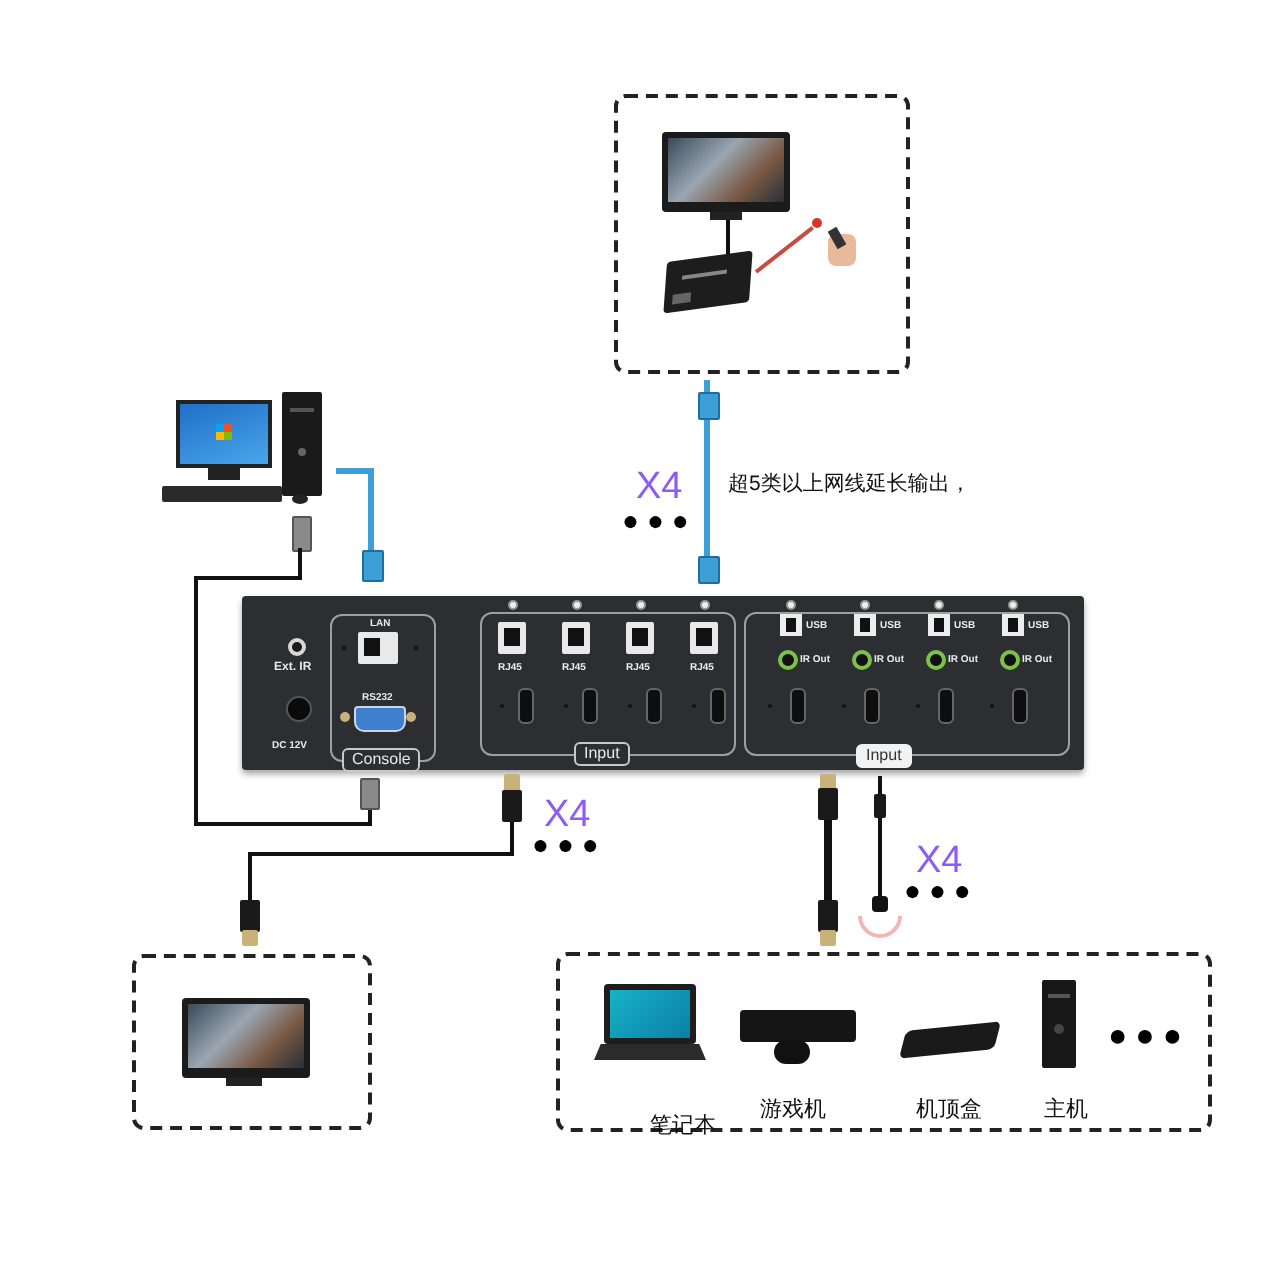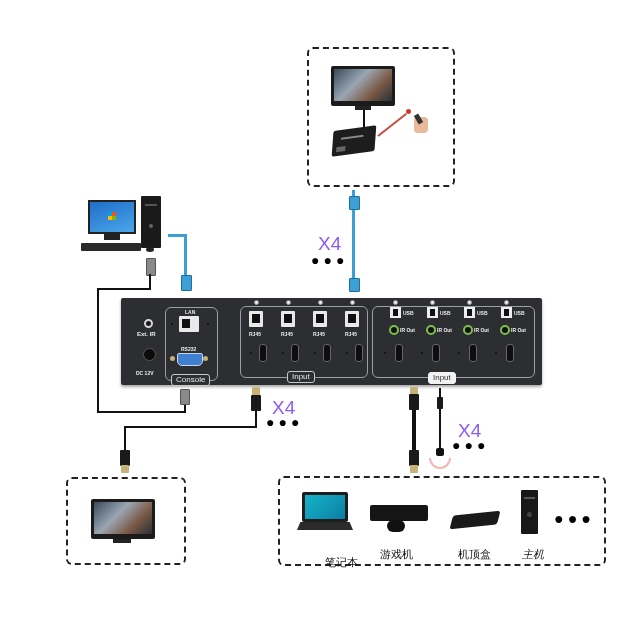--- a/index.html
+++ b/index.html
@@ -49,20 +49,21 @@
   <div style="position:absolute;left:2px;top:-3px;width:5px;height:10px;background:#333;transform:rotate(-30deg);"></div>
 </div>
 
 <div class="blue abs" style="left:352px;top:190px;width:3px;height:100px;"></div>
 <div class="conn abs" style="left:349px;top:196px;width:9px;height:12px;background:#3c9fd6;border:1px solid #1f6e9c;"></div>
 <div class="conn abs" style="left:349px;top:278px;width:9px;height:12px;background:#3c9fd6;border:1px solid #1f6e9c;"></div>
 
 <div class="x4" style="left:318px;top:233px;">X4</div>
 <div class="dots" style="left:311px;top:255px;">●●●</div>
 <div class="note" style="left:364px;top:235px;">
+  <div>超5类以上网线延长输出，</div>
 </div>
 
 <div class="abs" style="left:88px;top:200px;width:48px;height:34px;background:#222;">
   <div style="position:absolute;left:2px;top:2px;width:44px;height:30px;background:linear-gradient(160deg,#1f6fc8,#4aa6ea);">
     <div style="position:absolute;left:18px;top:10px;width:8px;height:8px;background:conic-gradient(#f25022 0 25%,#7fba00 0 50%,#ffb900 0 75%,#00a4ef 0);"></div>
   </div>
 </div>
 <div class="abs" style="left:104px;top:234px;width:16px;height:6px;background:#222;"></div>
 <div class="abs" style="left:141px;top:196px;width:20px;height:52px;background:#1a1a1a;border-radius:1px;">
   <div style="position:absolute;left:4px;top:8px;width:12px;height:2px;background:#555;"></div>
@@ -203,15 +204,15 @@
 <div class="abs" style="left:387px;top:520px;width:18px;height:12px;background:#111;border-radius:6px;"></div>
 <div class="cn" style="left:380px;top:547px;">游戏机</div>
 
 <div class="abs" style="left:452px;top:513px;width:46px;height:14px;background:#1a1a1a;border-radius:3px;transform:skewX(-20deg) rotate(-6deg);"></div>
 <div class="cn" style="left:458px;top:547px;">机顶盒</div>
 
 <div class="abs" style="left:521px;top:490px;width:17px;height:44px;background:#181818;border-radius:1px;">
   <div style="position:absolute;left:3px;top:7px;width:11px;height:2px;background:#555;"></div>
   <div style="position:absolute;left:6px;top:22px;width:5px;height:5px;border-radius:50%;background:#444;"></div>
 </div>
-<div class="cn" style="left:522px;top:547px;font-style:italic;">主机</div>
+<div class="cn" style="left:522px;top:547px;">主机</div>
 
 <div class="dots" style="left:554px;top:514px;font-size:16px;">●●●</div>
 
 </body></html>

